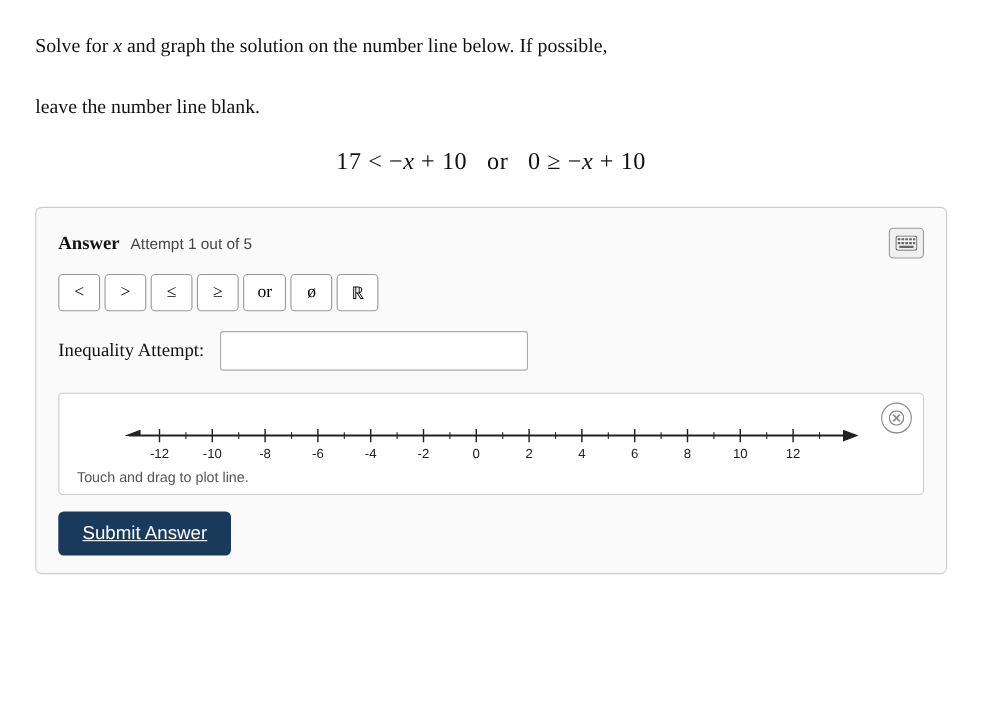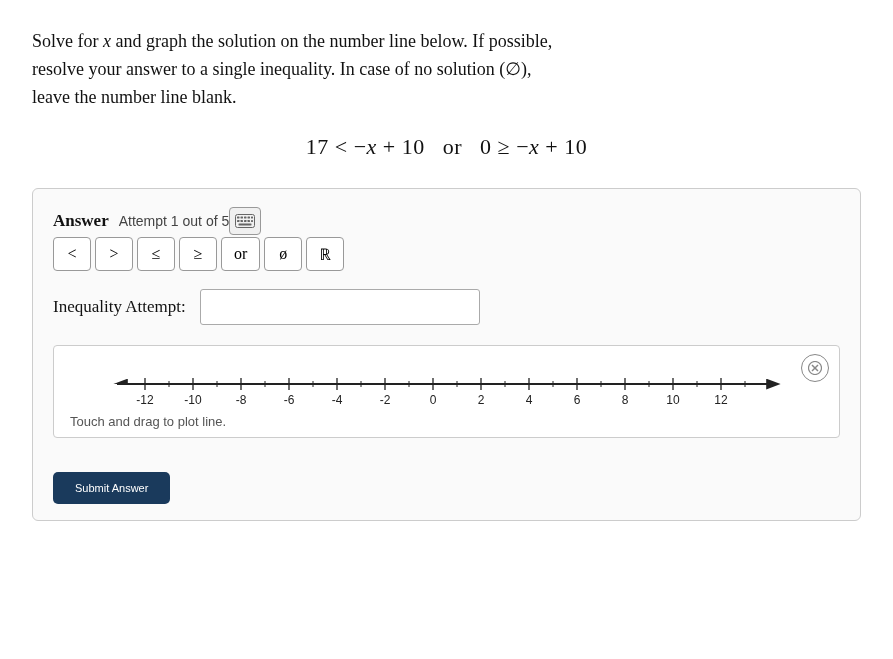--- a/index.html
+++ b/index.html
@@ -24,21 +24,22 @@
     }
     .answer-section {
       border: 1px solid #ccc;
       border-radius: 6px;
       padding: 18px 20px 0 20px;
       background: #fafafa;
     }
     .answer-header {
       display: flex;
       align-items: center;
-      margin-bottom: 2px;
+      justify-content: space-between;
+      margin-bottom: 14px;
     }
     .answer-header-left {
       display: flex;
       align-items: center;
       gap: 10px;
     }
     .answer-label {
       font-weight: bold;
       font-size: 17px;
     }
@@ -135,36 +136,37 @@
       color: #555;
       margin-top: 4px;
       font-family: Arial, sans-serif;
     }
     .submit-btn {
       display: inline-block;
       background: #1a3a5c;
       color: #fff;
       border: none;
       border-radius: 5px;
-      font-size: 11px;
+      font-size: 17px;
       font-family: Arial, sans-serif;
       padding: 10px 22px;
       cursor: pointer;
-      margin-top: 20px;
+      margin-top: 1px;
       margin-bottom: 16px;
+      text-decoration: underline;
     }
   </style>
 </head>
 <body>
 
 <div class="problem-text">
   <span>
     Solve for <em>x</em> and graph the solution on the number line below. If possible,
   </span><br>
-  <span>resolve your answer to a single inequality. In case of no solution (∅),</span><br>
+  <br>
   <span>leave the number line blank.</span>
 </div>
 
 <div class="equation-line">
   <span>17 &lt; −<em>x</em> + 10</span>
   &nbsp;&nbsp;<span>or</span>&nbsp;&nbsp;
   <span>0 ≥ −<em>x</em> + 10</span>
 </div>
 
 <div class="answer-section">

